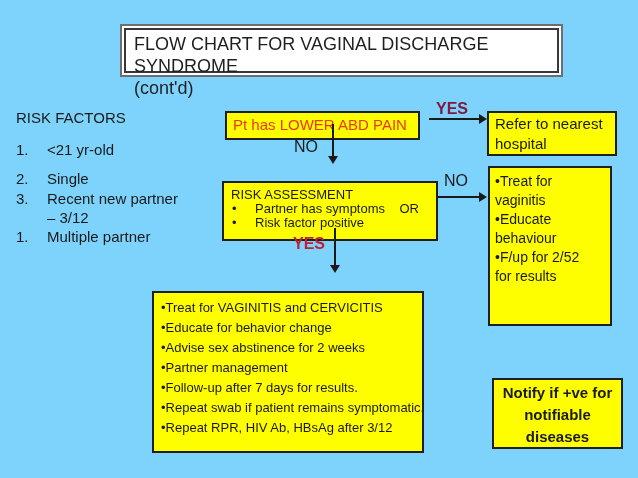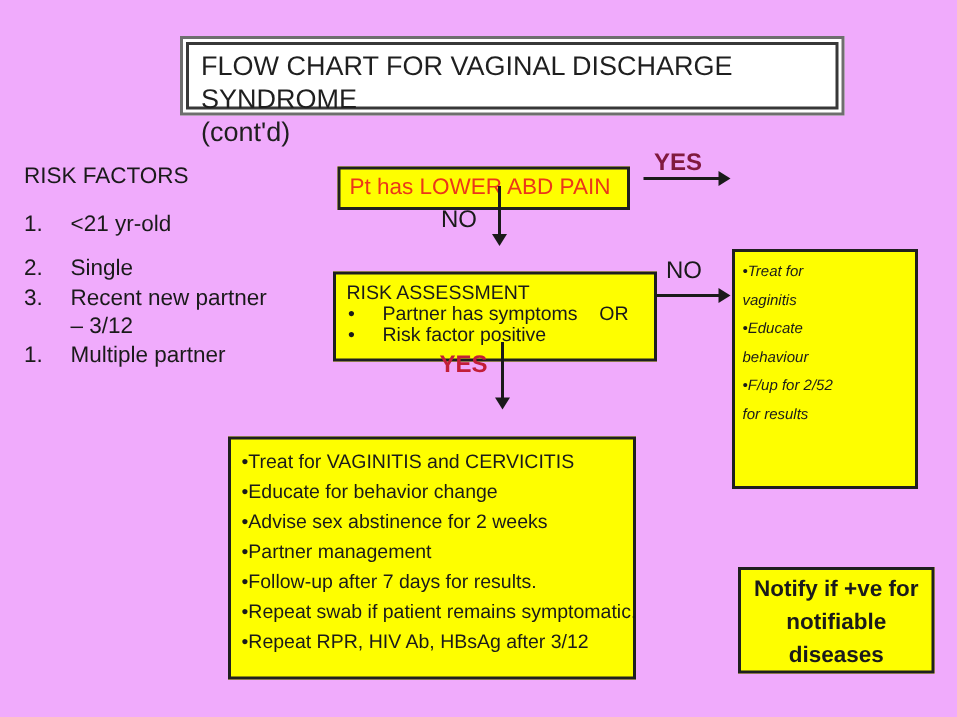--- a/index.html
+++ b/index.html
@@ -1,17 +1,17 @@
 <!DOCTYPE html>
 <html><head>
 <meta charset="utf-8">
 <style>
   html,body { margin:0; padding:0; background:#ffffff; }
   body { width:638px; height:478px; font-family:"Liberation Sans","DejaVu Sans",sans-serif; color:#1a1a1a; }
-  #canvas { position:relative; width:638px; height:478px; background:#f0abfc; overflow:hidden; }
+  #canvas { position:relative; width:638px; height:478px; background:#7dd3fc; overflow:hidden; }
 
   
   .title-box { position:absolute; left:120px; top:24px; width:443px; height:53px; border:2px solid #6e6e6e; background:#ffffff; box-sizing:border-box; }
   .title-inner { position:absolute; inset:2px; border:2px solid #383838; box-sizing:border-box; }
   .title-text { font-size:18px; line-height:22px; padding:3px 8px; white-space:pre-line; color:#1f1f1f; }
 
   
   .risk-factors { position:absolute; left:16px; top:108px; width:210px; font-size:15px; }
   .rf-heading { line-height:20px; margin-bottom:12px; }
   .rf-item { display:flex; line-height:20px; }
@@ -29,21 +29,21 @@
   .hospital-box { left:487px; top:95px; width:130px; height:45px; }
   .hospital-box .txt { font-size:15px; line-height:20px; padding:1px 0 0 6px; white-space:pre-line; }
 
   .risk-box { left:222px; top:165px; width:216px; height:60px; padding:5px 0 0 7px; }
   .ra-heading { font-size:13px; line-height:14px; }
   .ra-item { display:flex; font-size:13px; line-height:14px; }
   .ra-item .ra-bullet { width:23px; flex:0 0 23px; padding-left:1px; }
   .ra-item .ra-text { flex:1; white-space:pre-wrap; }
 
   .vaginitis-box { left:488px; top:150px; width:124px; height:160px; padding:4px 0 0 5px; }
-  .vaginitis-box .v-item { font-size:10px; line-height:19px; white-space:pre-line;font-style:italic; }
+  .vaginitis-box .v-item { font-size:14px; line-height:19px; white-space:pre-line; }
 
   .treatment-box { left:152px; top:275px; width:272px; height:162px; padding:5px 0 0 7px; }
   .treatment-box .t-item { font-size:13px; line-height:20px; white-space:nowrap; }
 
   .notify-box { left:492px; top:362px; width:131px; height:71px; }
   .notify-box .txt { font-weight:bold; font-size:15px; line-height:22px; text-align:center; padding-top:2px; white-space:pre-line;border-radius:19px; }
 
   
   .lbl { position:absolute; font-size:16px; }
   .lbl-yes-top { left:436px; top:100px; font-weight:bold; color:#801A3E; }
@@ -104,20 +104,24 @@
   <div class="ybox pt-box">
     <div class="txt">Pt has LOWER ABD PAIN</div>
   </div>
 
   <span class="lbl lbl-yes-top">YES</span>
   <div class="arrow-h arrow-right-1">
     <span class="line"></span>
     <span class="head"></span>
   </div>
 
+  <div class="ybox hospital-box">
+    <div class="txt">Refer to nearest
+hospital</div>
+  </div>
 
   <span class="lbl lbl-no-top">NO</span>
   <div class="arrow-v arrow-down-1">
     <span class="line"></span>
     <span class="head"></span>
   </div>
 
   <div class="ybox risk-box">
     <div class="ra-heading">RISK ASSESSMENT</div>
     <div>

